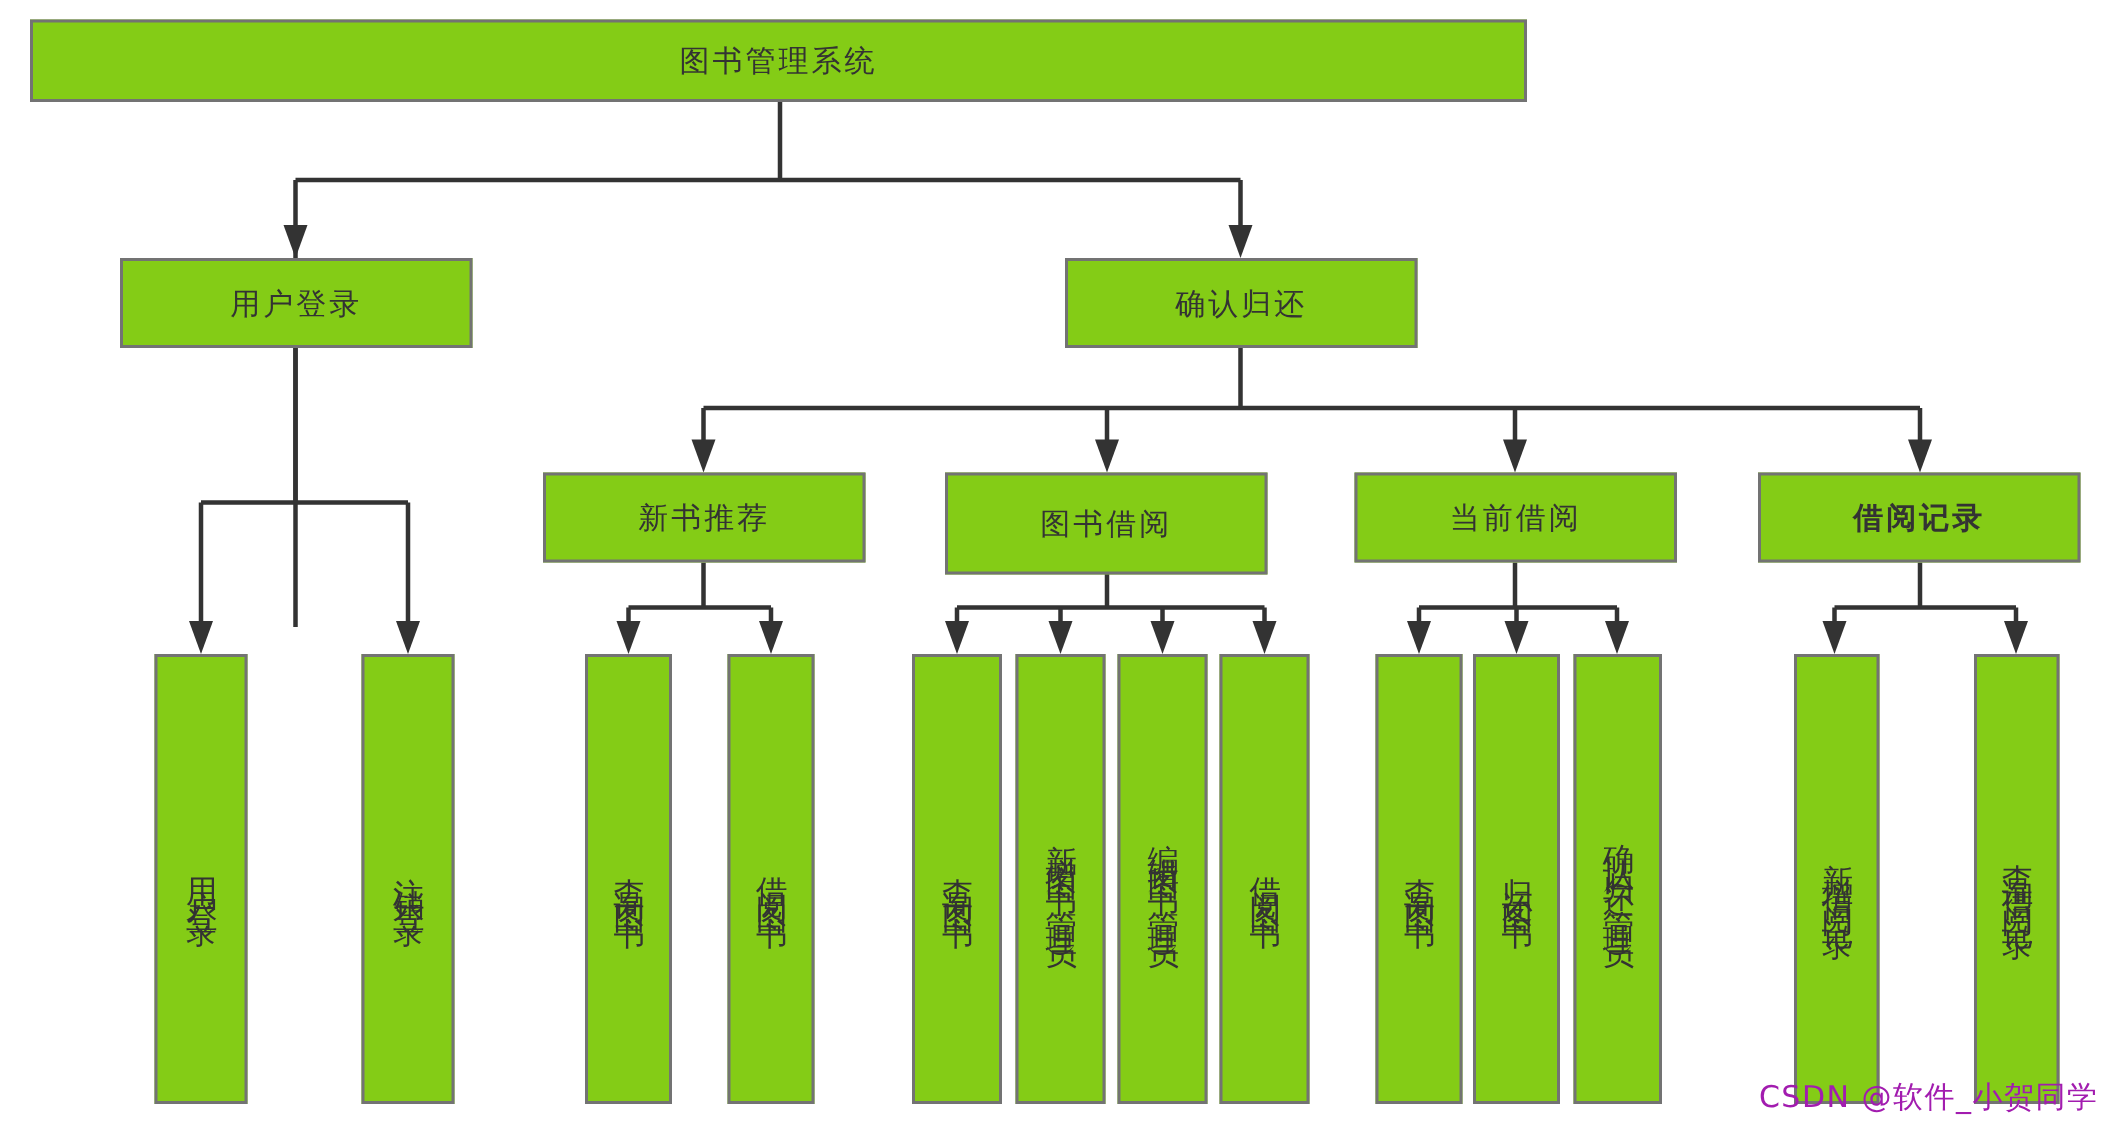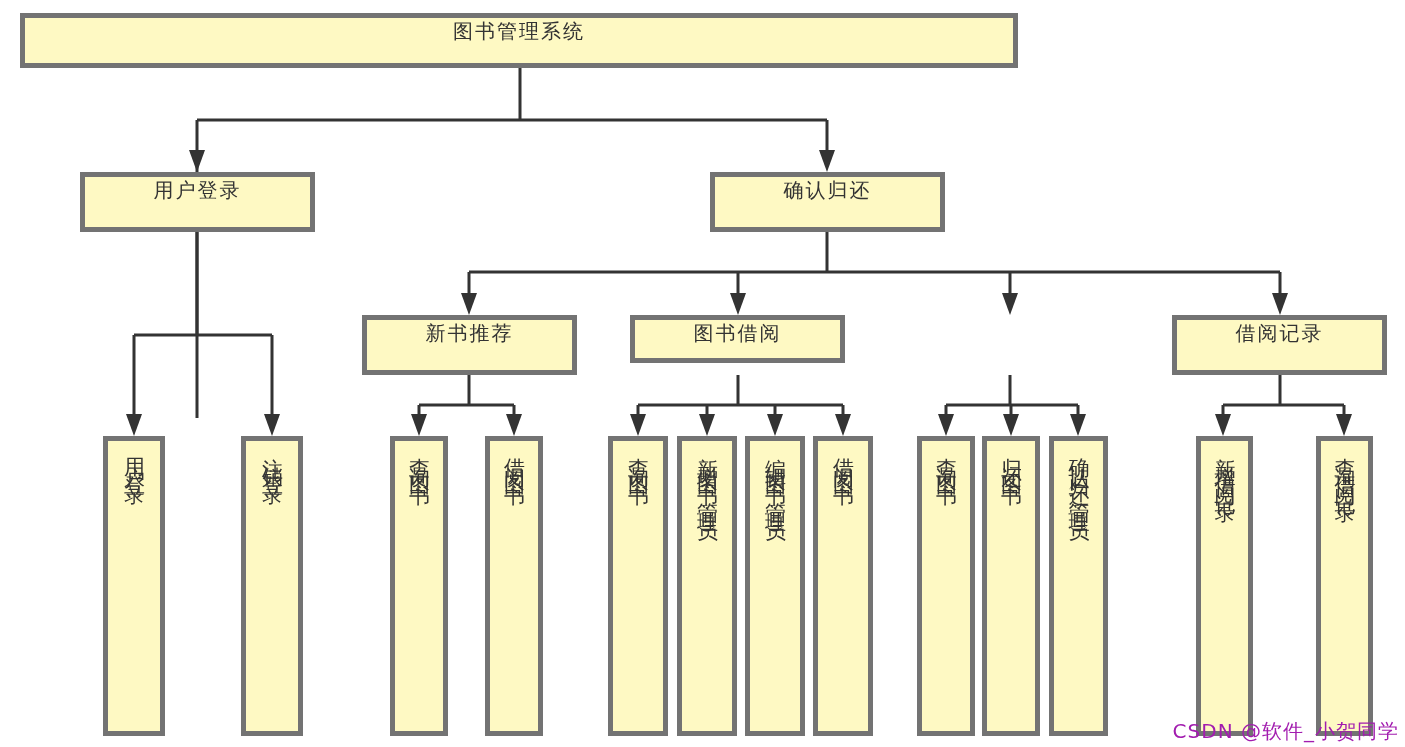--- a/index.html
+++ b/index.html
@@ -3,22 +3,22 @@
 <meta charset="utf-8">
 <style>
   html,body { margin:0; padding:0; background:#ffffff; }
   .canvas {
     position:relative; width:1405px; height:747px; background:#ffffff;
     font-family:"DejaVu Sans","Liberation Sans",sans-serif; color:#333333;
     overflow:hidden;
   }
   svg.connectors { position:absolute; left:0; top:0; width:1405px; height:747px; }
   .box {
-    position:absolute; background:#fef9c3; border:5px solid #737373;
-    box-sizing:border-box; display:flex; justify-content:center;
+    position:absolute; background:#84cc16; border:2px solid #737373;
+    box-sizing:border-box; display:flex; align-items:center; justify-content:center;
   }
   .hbox { font-size:20px; letter-spacing:2px; white-space:nowrap; }
   .vbox .vtext {
     writing-mode:vertical-rl; text-orientation:mixed;
     font-size:21px; letter-spacing:9px; line-height:1.1; white-space:nowrap;
   }
   .watermark {
     position:absolute; right:6px; bottom:2px; z-index:5;
     font-size:20px; color:#a21caf; letter-spacing:1px; white-space:nowrap;
   }
@@ -78,24 +78,27 @@
   <div class="box hbox" style="left:80px; top:172px; width:235px; height:60px;">
     <span>用户登录</span>
   </div>
   <div class="box hbox" style="left:710px; top:172px; width:235px; height:60px;">
     <span>确认归还</span>
   </div>
 
   <div class="box hbox" style="left:362px; top:315px; width:215px; height:60px;">
     <span>新书推荐</span>
   </div>
-  <div class="box hbox" style="left:630px; top:315px; width:215px; height:48px;">
+  <div class="box hbox" style="left:630px; top:315px; width:215px; height:68px;">
     <span>图书借阅</span>
   </div>
-  <div class="box hbox" style="left:1172px; top:315px; width:215px; height:60px;">
+  <div class="box hbox" style="left:903px; top:315px; width:215px; height:60px;">
+    <span>当前借阅</span>
+  </div>
+  <div class="box hbox" style="left:1172px; top:315px; width:215px; height:60px;font-weight:bold;">
     <span>借阅记录</span>
   </div>
 
   <div class="box vbox" style="left:103px; top:436px; width:62px; height:300px;">
     <span class="vtext">用户登录</span>
   </div>
   <div class="box vbox" style="left:241px; top:436px; width:62px; height:300px;">
     <span class="vtext">注销登录</span>
   </div>
 

